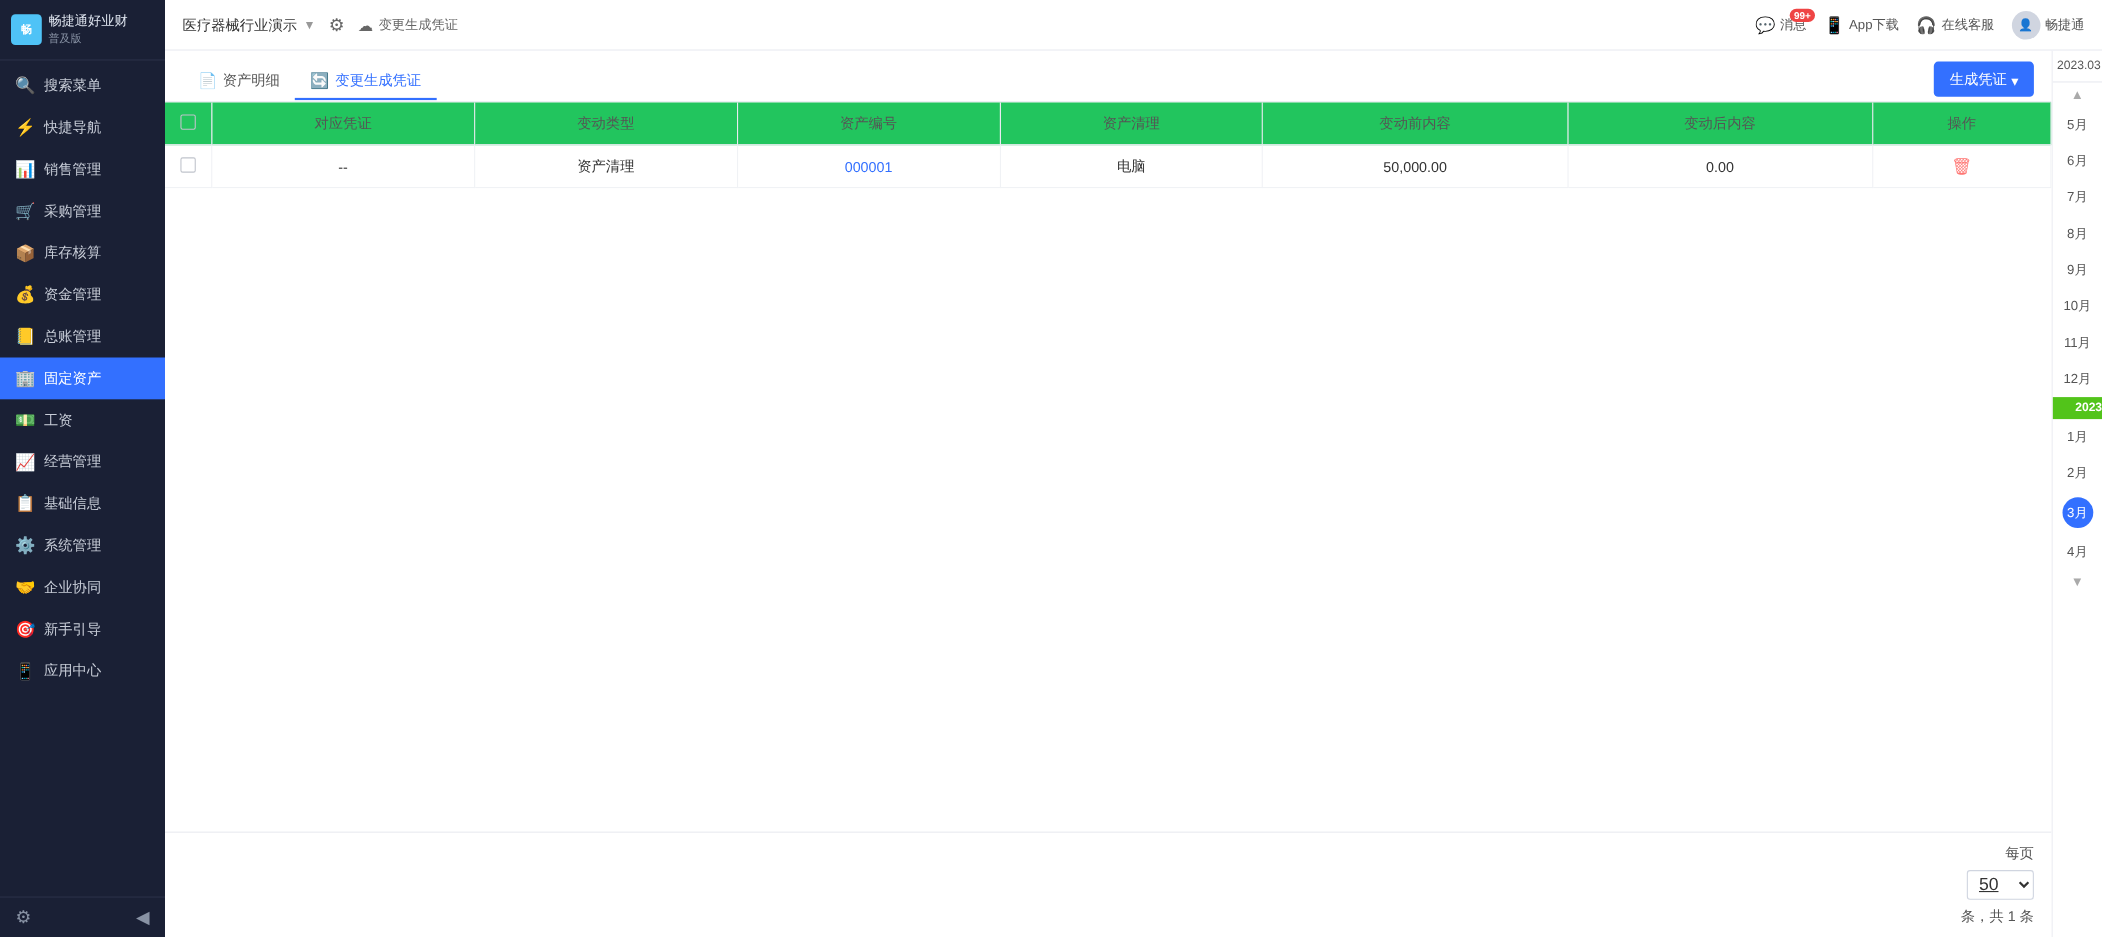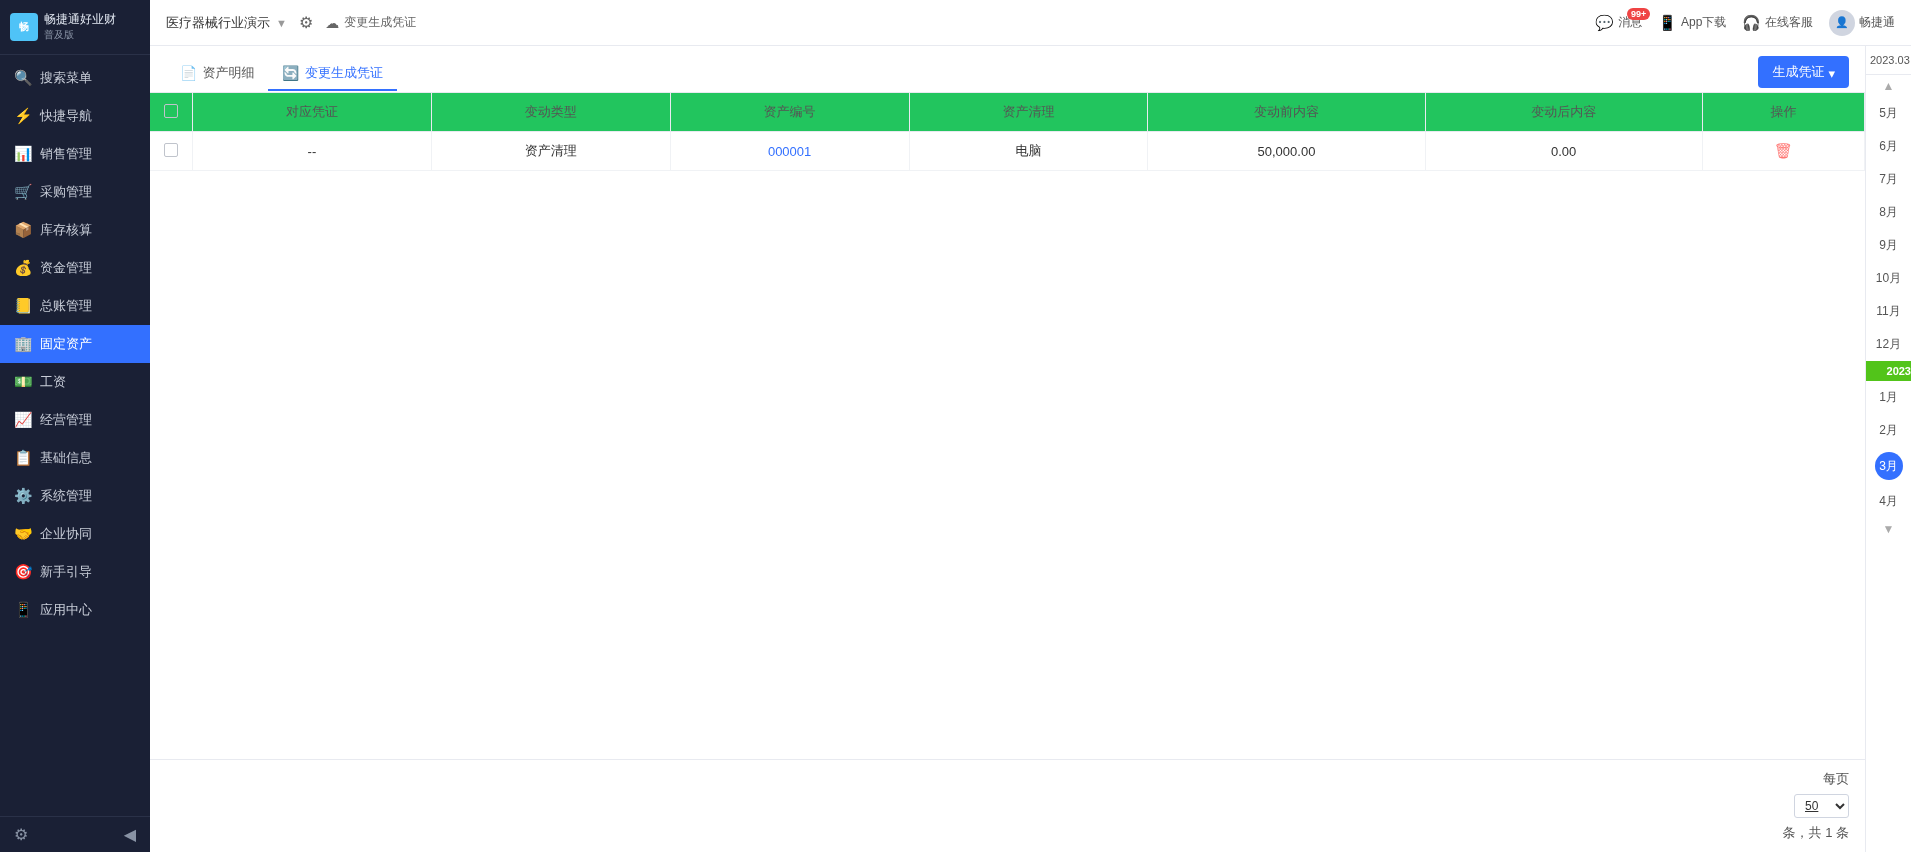--- a/index.html
+++ b/index.html
@@ -203,21 +203,21 @@
     .pagination {
       padding: 10px 16px;
       border-top: 1px solid #e8eaf0;
       display: flex; align-items: flex-end; gap: 6px;
       font-size: 13px; color: #555; flex-direction: column;
     }
     .page-select {
       padding: 3px 6px;
       border: 1px solid #d0d5e0;
       border-radius: 3px;
-      font-size: 12px;
+      font-size: 16px;
       color: #333;
       background: #fff;
       text-decoration: underline;
     }
 
     
     .right-panel {
       width: 46px;
       background: #fff;
       border-left: 1px solid #e8eaf0;

